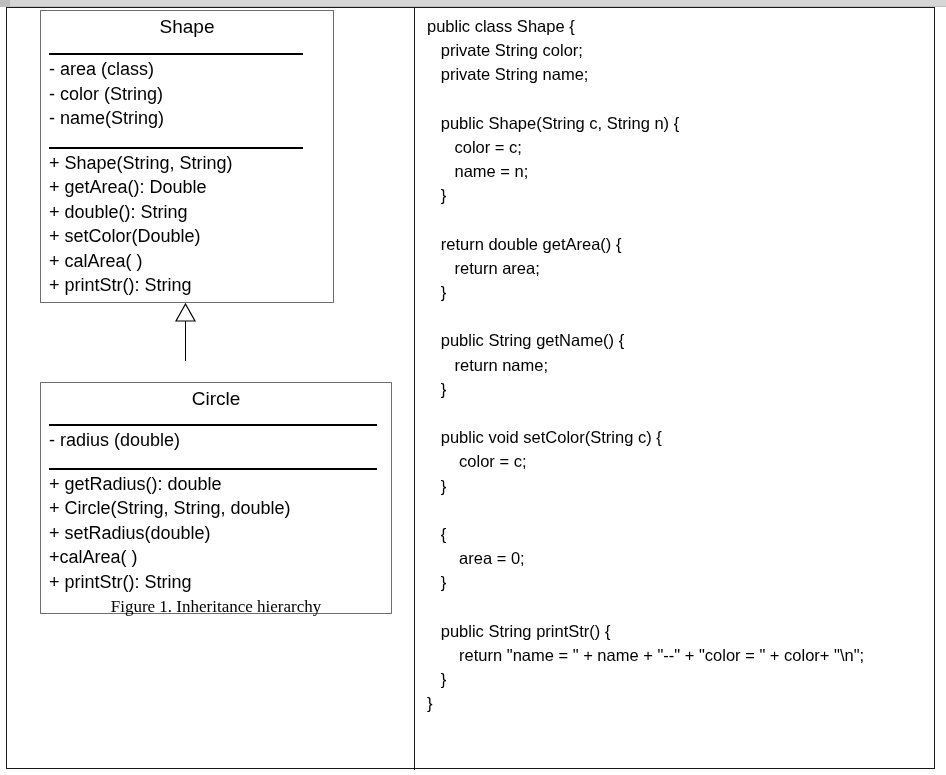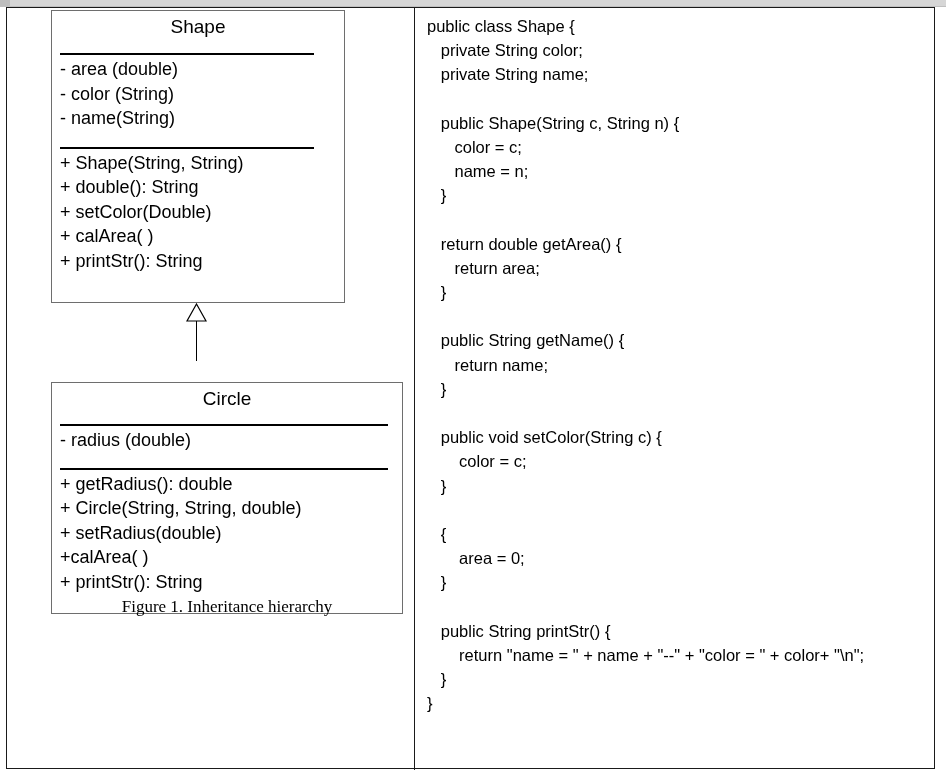--- a/index.html
+++ b/index.html
@@ -48,21 +48,21 @@
     left: 407px;
     top: 0;
     width: 1px;
     height: 762px;
     background: #1a1a1a;
   }
 
   
   .diagram-pane {
     position: absolute;
-    left: 16px; top: 0;
+    left: 5px; top: 0;
     width: 407px; height: 762px;
   }
 
   .uml-box {
     position: absolute;
     border: 1px solid #6e6e6e;
     background: #ffffff;
     box-sizing: border-box;
   }
   .uml-box.shape-box {
@@ -176,27 +176,28 @@
 <div class="page-frame">
 
   <div class="column-divider"></div>
 
   <div class="diagram-pane">
 
     <div class="uml-box shape-box">
       <div class="uml-title">Shape</div>
       <div class="uml-rule rule-1"></div>
       <div class="uml-members">
-        <div class="uml-member">- area (double)</div>
+        <div class="uml-member">- area (class)</div>
         <div class="uml-member">- color (String)</div>
         <div class="uml-member">- name(String)</div>
       </div>
       <div class="uml-rule rule-2"></div>
       <div class="uml-members">
         <div class="uml-member">+ Shape(String, String)</div>
+        <div class="uml-member">+ getArea(): Double</div>
         <div class="uml-member">+ double(): String</div>
         <div class="uml-member">+ setColor(Double)</div>
         <div class="uml-member">+ calArea( )</div>
         <div class="uml-member">+ printStr(): String</div>
       </div>
     </div>
 
     <div class="inherit-connector">
       <div class="stem"></div>
       <svg class="triangle-outline" viewBox="0 0 21 19">

